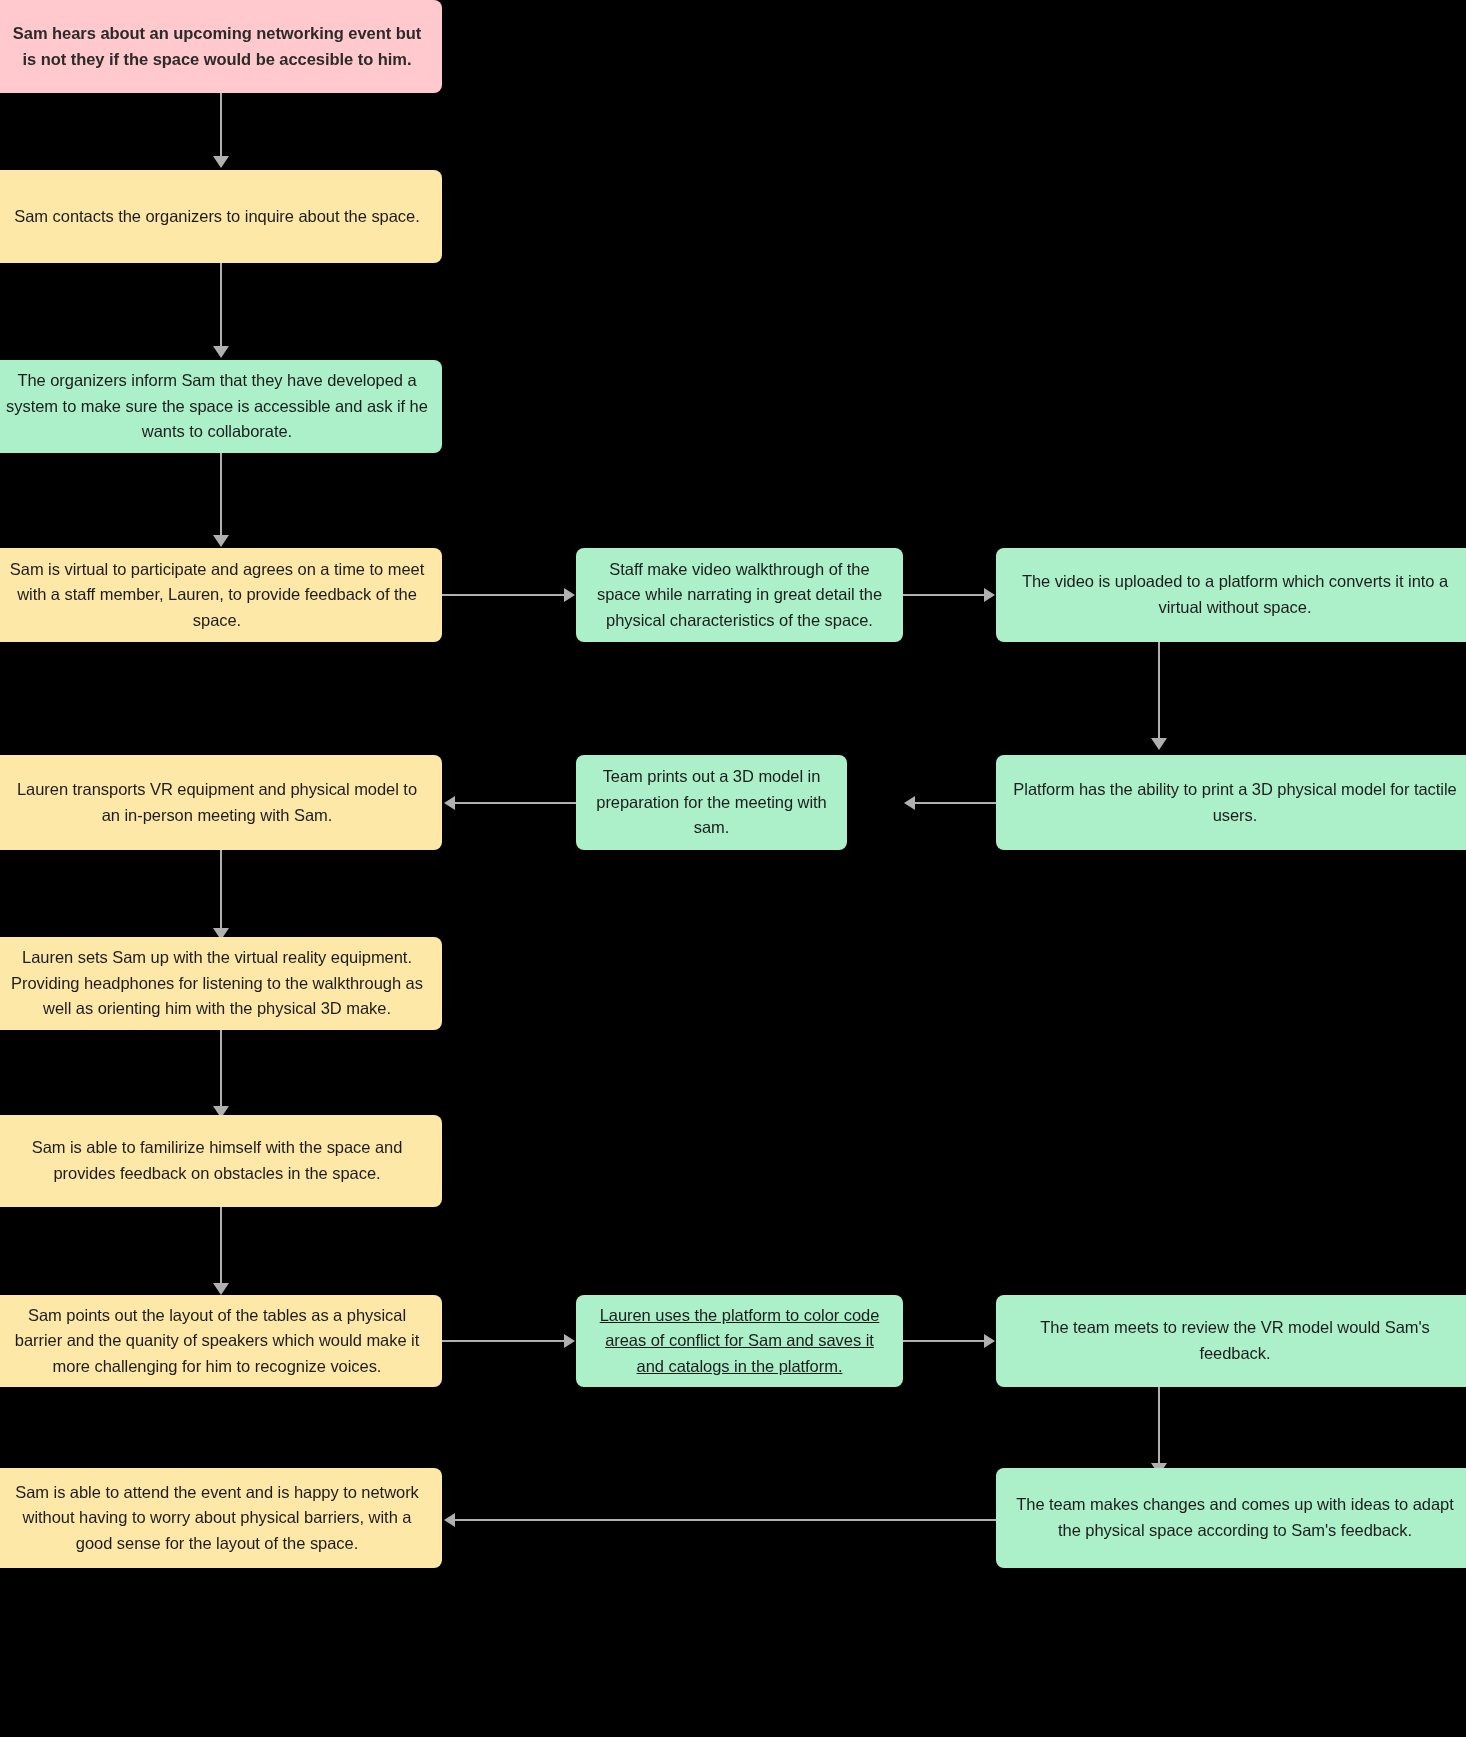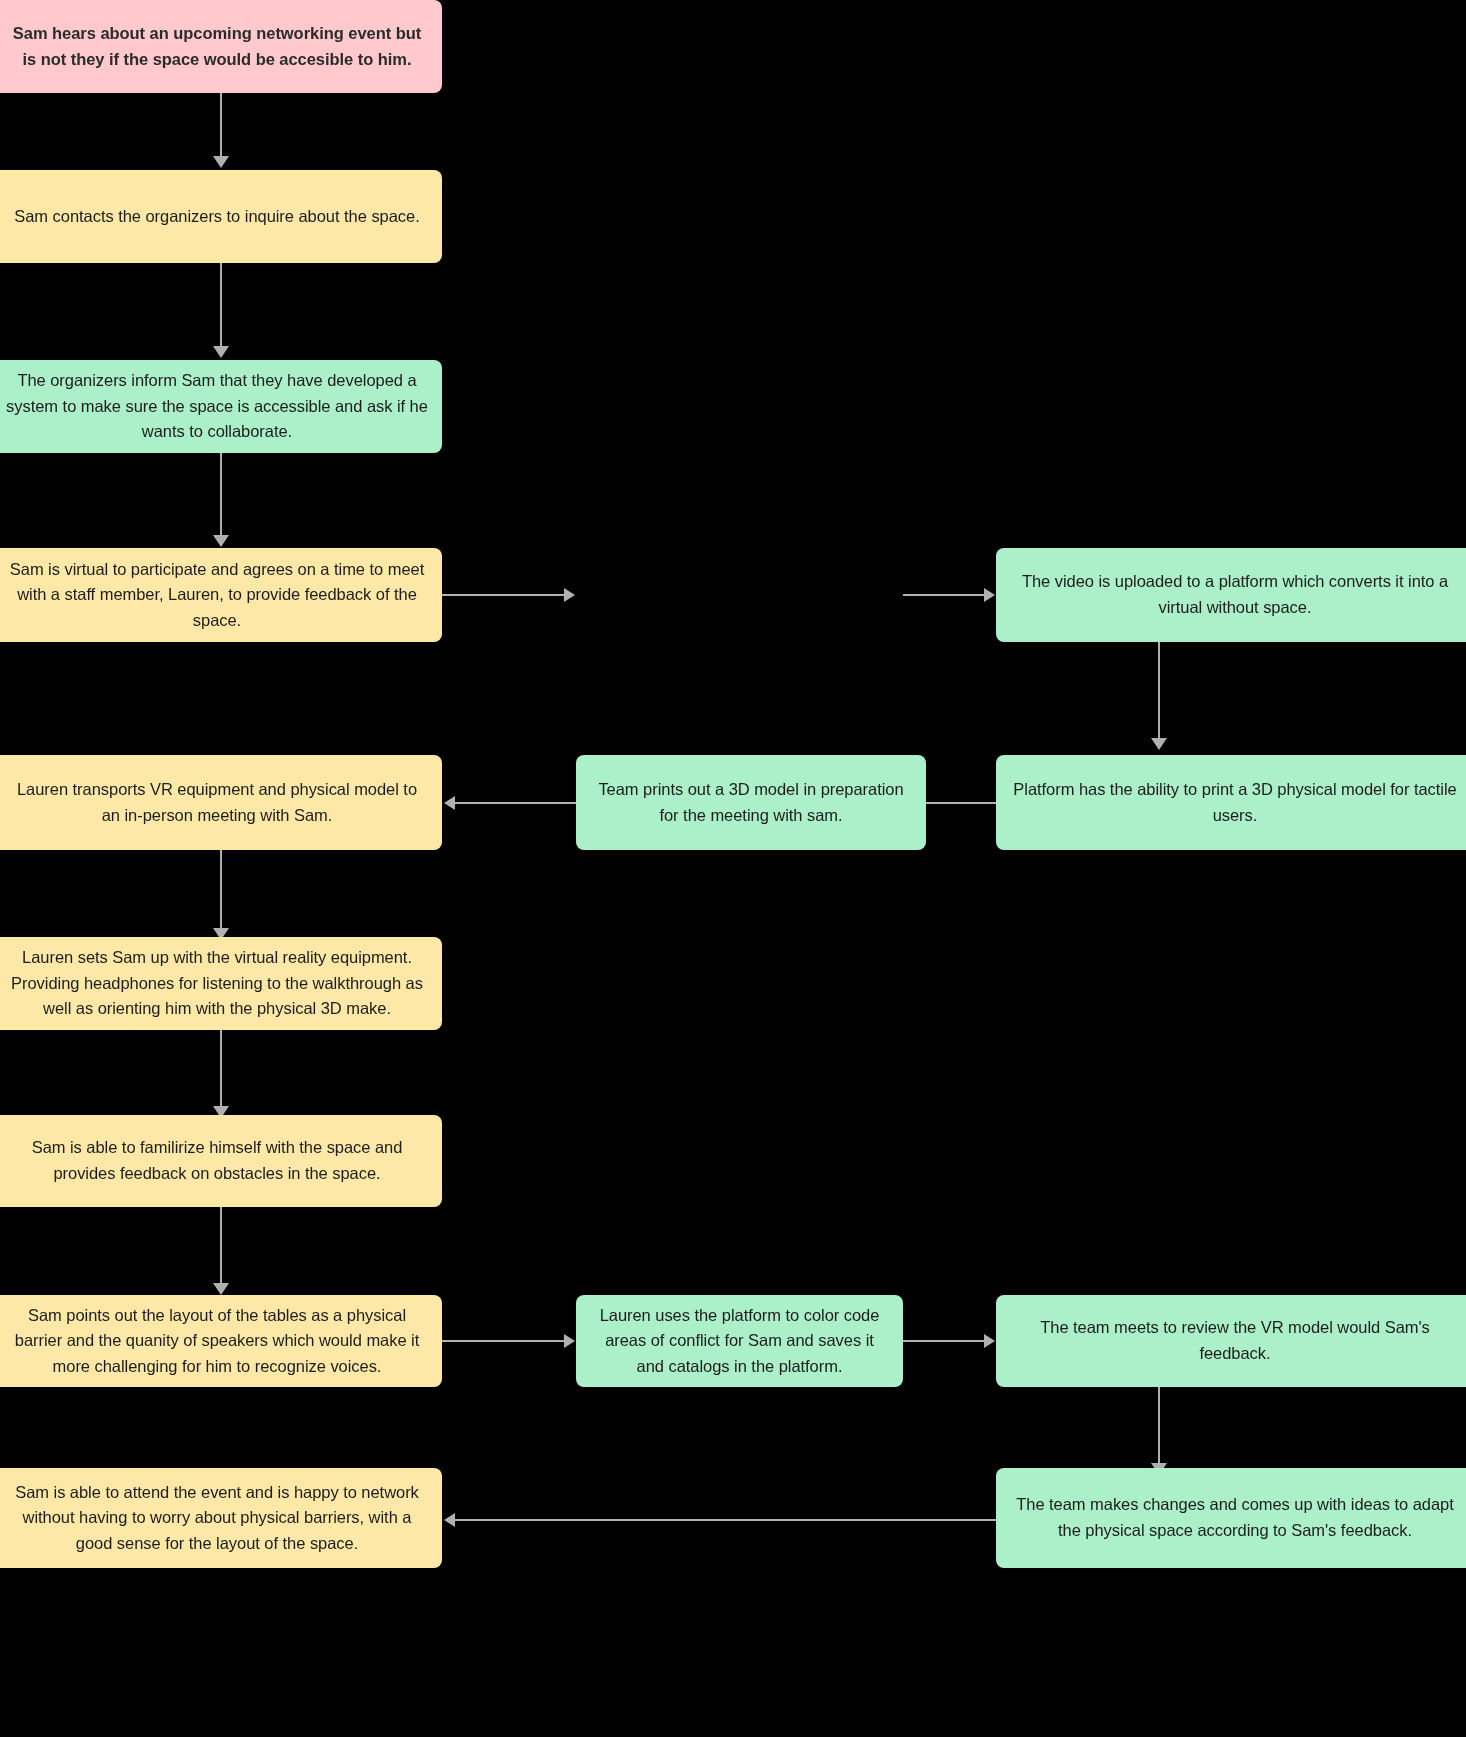--- a/index.html
+++ b/index.html
@@ -125,50 +125,53 @@
   </div>
 
   <div class="node green" style="left:-8px; top:360px; width:450px; height:93px;">
     <span>The organizers inform Sam that they have developed a system to make sure the space is accessible and ask if he wants to collaborate.</span>
   </div>
 
   <div class="node yellow" style="left:-8px; top:548px; width:450px; height:94px;">
     <span>Sam is virtual to participate and agrees on a time to meet with a staff member, Lauren, to provide feedback of the space.</span>
   </div>
 
+  <div class="node green" style="left:576px; top:548px; width:327px; height:94px;">
+    <span>Staff make video walkthrough of the space while narrating in great detail the physical characteristics of the space.</span>
+  </div>
 
   <div class="node green" style="left:996px; top:548px; width:478px; height:94px;">
     <span>The video is uploaded to a platform which converts it into a virtual without space.</span>
   </div>
 
   <div class="node green" style="left:996px; top:755px; width:478px; height:95px;">
     <span>Platform has the ability to print a 3D physical model for tactile users.</span>
   </div>
 
-  <div class="node green" style="left:576px; top:755px; width:350px; height:95px;">
+  <div class="node green" style="left:576px; top:755px; width:271px; height:95px;">
     <span>Team prints out a 3D model in preparation for the meeting with sam.</span>
   </div>
 
   <div class="node yellow" style="left:-8px; top:755px; width:450px; height:95px;">
     <span>Lauren transports VR equipment and physical model to an in-person meeting with Sam.</span>
   </div>
 
   <div class="node yellow" style="left:-8px; top:937px; width:450px; height:93px;">
     <span>Lauren sets Sam up with the virtual reality equipment. Providing headphones for listening to the walkthrough as well as orienting him with the physical 3D make.</span>
   </div>
 
   <div class="node yellow" style="left:-8px; top:1115px; width:450px; height:92px;">
     <span>Sam is able to familirize himself with the space and provides feedback on obstacles in the space.</span>
   </div>
 
   <div class="node yellow" style="left:-8px; top:1295px; width:450px; height:92px;">
     <span>Sam points out the layout of the tables as a physical barrier and the quanity of speakers which would make it more challenging for him to recognize voices.</span>
   </div>
 
-  <div class="node green" style="left:576px; top:1295px; width:327px; height:92px;">
+  <div class="node green" style="left:576px; top:1295px; width:327px; height:92px;text-decoration:underline;">
     <span>Lauren uses the platform to color code areas of conflict for Sam and saves it and catalogs in the platform.</span>
   </div>
 
   <div class="node green" style="left:996px; top:1295px; width:478px; height:92px;">
     <span>The team meets to review the VR model would Sam's feedback.</span>
   </div>
 
   <div class="node green" style="left:996px; top:1468px; width:478px; height:100px;">
     <span>The team makes changes and comes up with ideas to adapt the physical space according to Sam's feedback.</span>
   </div>

